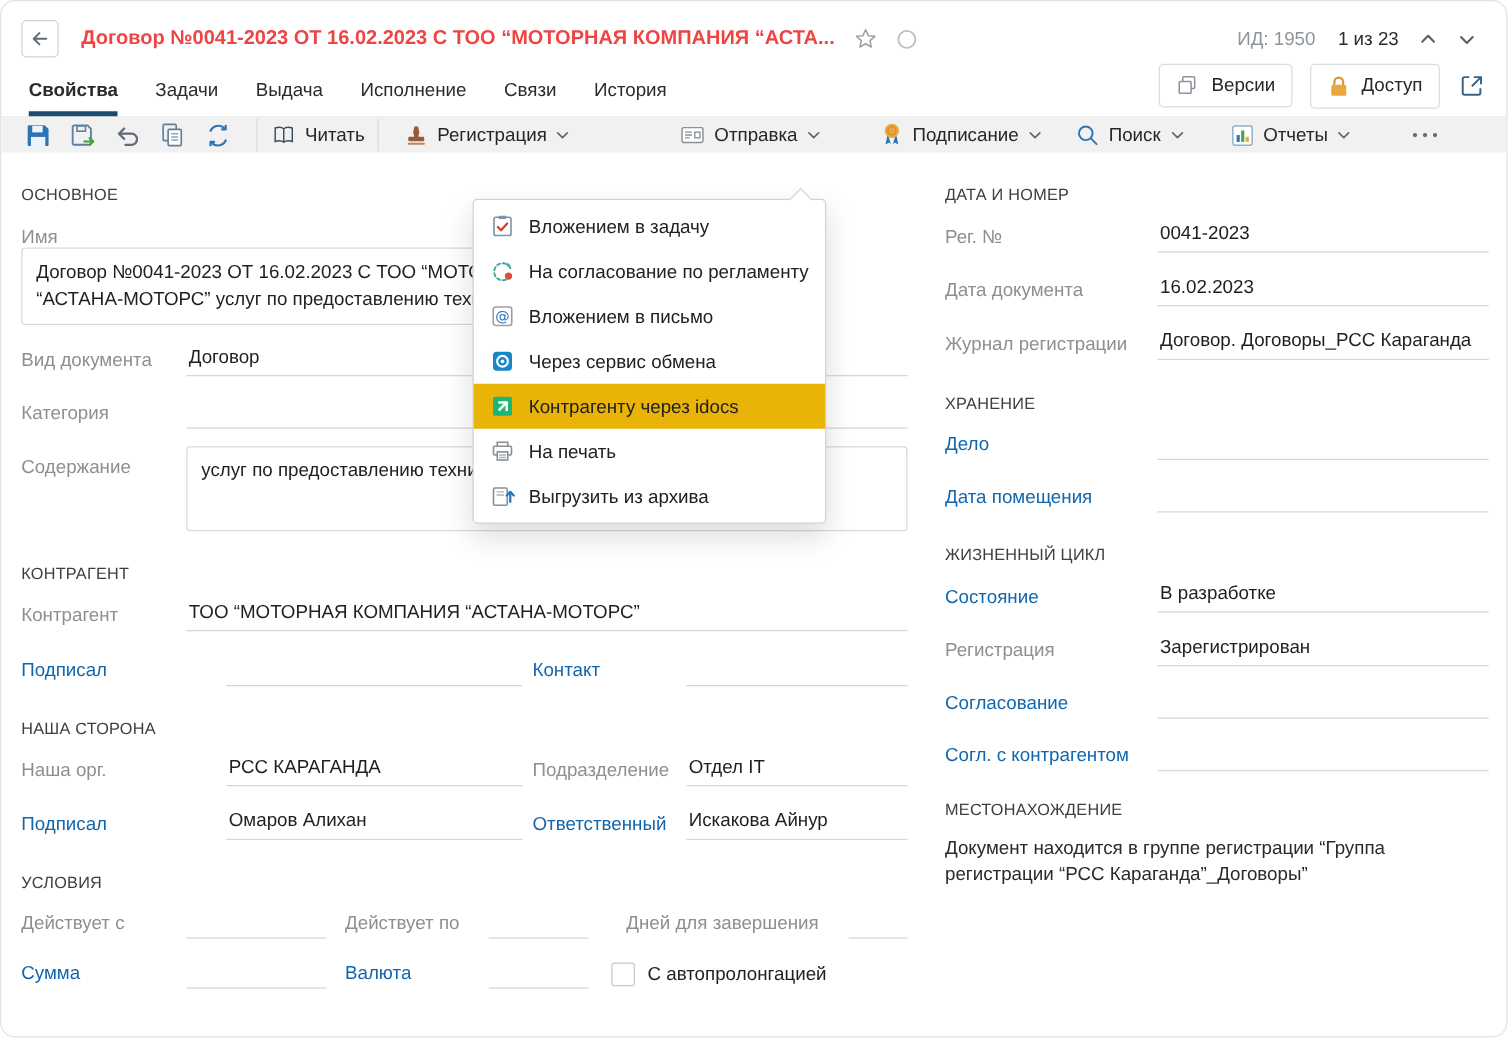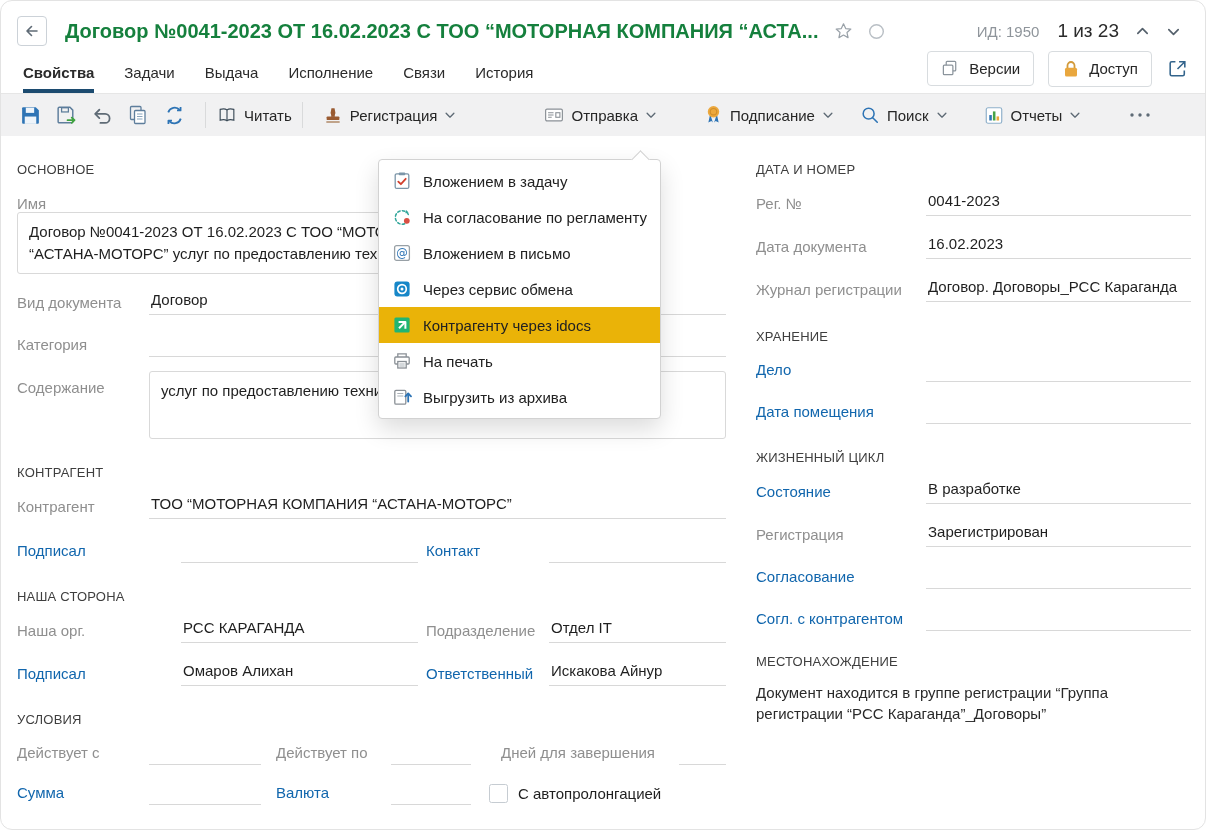--- a/index.html
+++ b/index.html
@@ -10,38 +10,38 @@
     color: #262626; background: #fff;
     border: 1px solid #e3e3e3; border-radius: 12px;
     overflow: hidden; position: relative;
   }
   svg { display: block; }
 
   
   .header { display: flex; align-items: center; padding: 15px 24px 6px 16px; }
   .back-btn { width: 30px; height: 30px; border: 1px solid #ccd2d8; border-radius: 4px;
     background: #fff; display: flex; align-items: center; justify-content: center; flex: none; }
-  .title { font-size: 20px; font-weight: 700; color: #15803d; margin-left: 18px; white-space: nowrap; }
+  .title { font-size: 16px; font-weight: 700; color: #ef4444; margin-left: 18px; white-space: nowrap; }
   .hdr-ico { margin-left: 14px; display: flex; align-items: center; }
   .hdr-right { margin-left: auto; display: flex; align-items: center; }
   .id-text { color: #8f959b; font-size: 15px; }
-  .pager { margin-left: 18px; font-size: 19px; color: #2b2b2b; }
+  .pager { margin-left: 18px; font-size: 15px; color: #2b2b2b; }
   .pg-btn { margin-left: 16px; display: flex; align-items: center; }
 
   
   .tabs-row { display: flex; align-items: stretch; height: 42px; border-bottom: 1px solid #e6e6e6; padding-left: 22px; }
   .tab { display: flex; align-items: center; margin-right: 30px; font-size: 15px; color: #2b2b2b; position: relative; }
   .tab.active { font-weight: 700; }
   .tab.active::after { content: ""; position: absolute; left: 0; right: 0; bottom: 0; height: 4px; background: #1c4b70; }
   .tabs-right { margin-left: auto; display: flex; align-items: center; gap: 14px; padding-right: 16px; padding-bottom: 8px; }
   .btn { display: flex; align-items: center; gap: 9px; border: 1px solid #d8dcdf; background: #fff;
     border-radius: 4px; padding: 7px 13px; font-size: 15px; color: #262626; justify-content: center; }
 
   
-  .toolbar { height: 42px; background: #f1f1f2; display: flex; align-items: center; padding: 0 14px; }
+  .toolbar { height: 28px; background: #f1f1f2; display: flex; align-items: center; padding: 0 14px; }
   .tb-icon-btn { width: 30px; height: 30px; display: flex; align-items: center; justify-content: center; margin-right: 6px; border-radius: 3px; }
   .tb-sep { width: 1px; height: 26px; background: #d9dadb; margin: 0 10px; flex: none; }
   .tb-menu { display: flex; align-items: center; gap: 7px; font-size: 15px; color: #262626; white-space: nowrap; }
   .tb-read { margin-left: 1px; }
   .tb-reg { margin-left: 10px; }
   .tb-send { margin-left: 88px; }
   .tb-sign { margin-left: 46px; }
   .tb-search { margin-left: 26px; }
   .tb-reports { margin-left: 36px; }
   .tb-more { margin-left: 48px; display: flex; align-items: center; }

